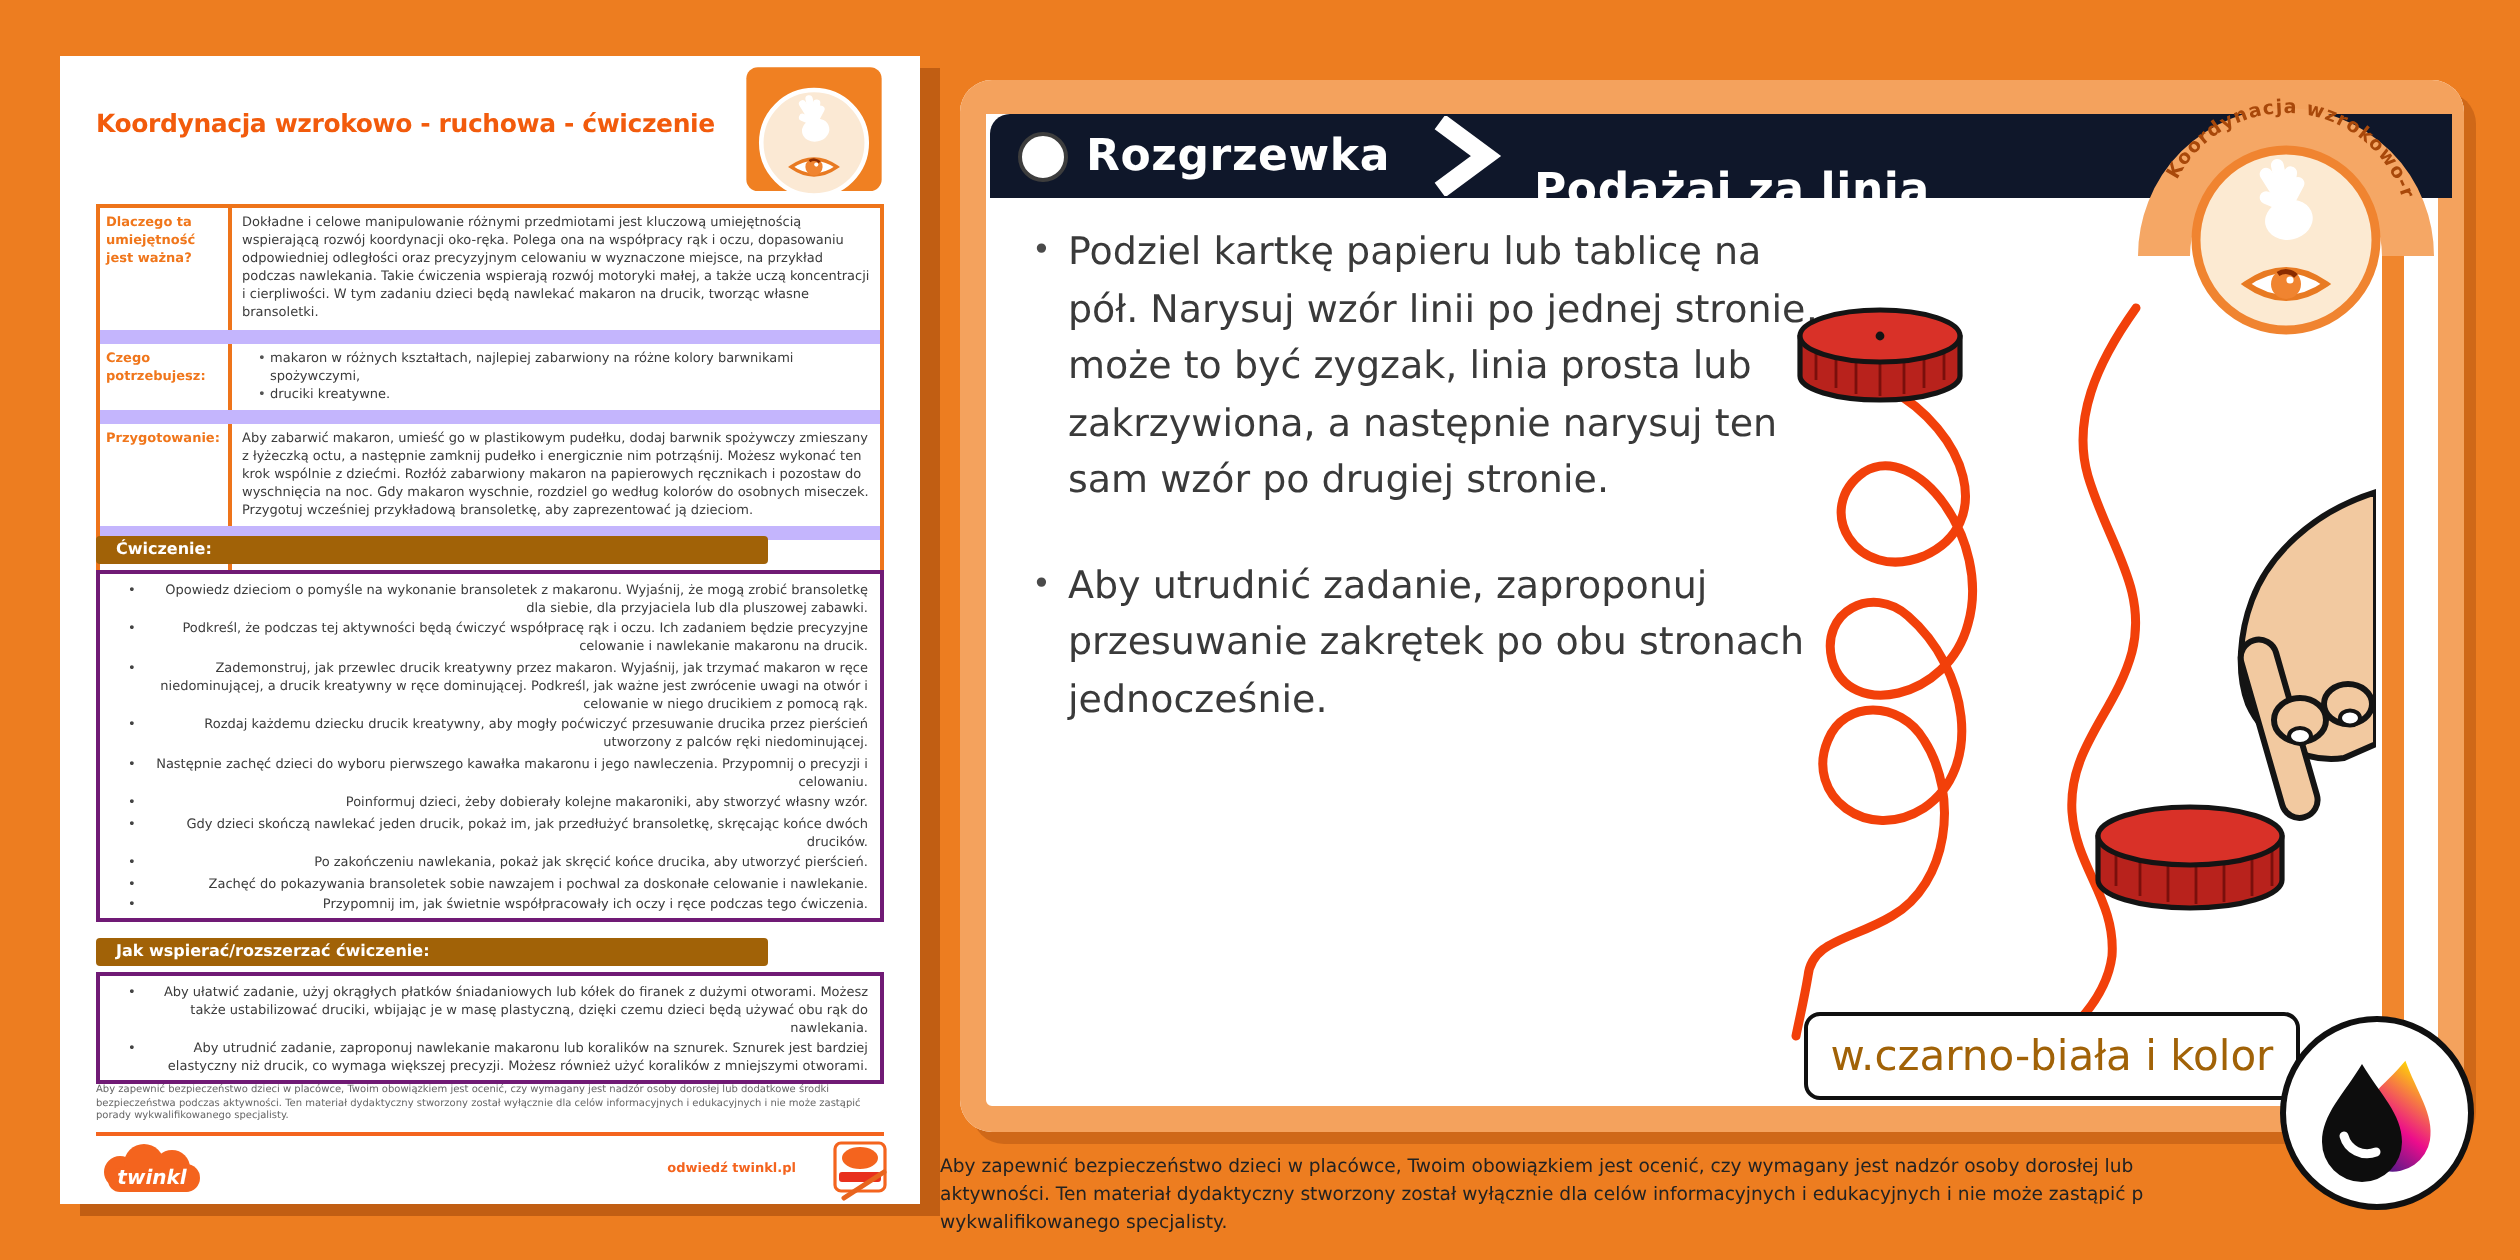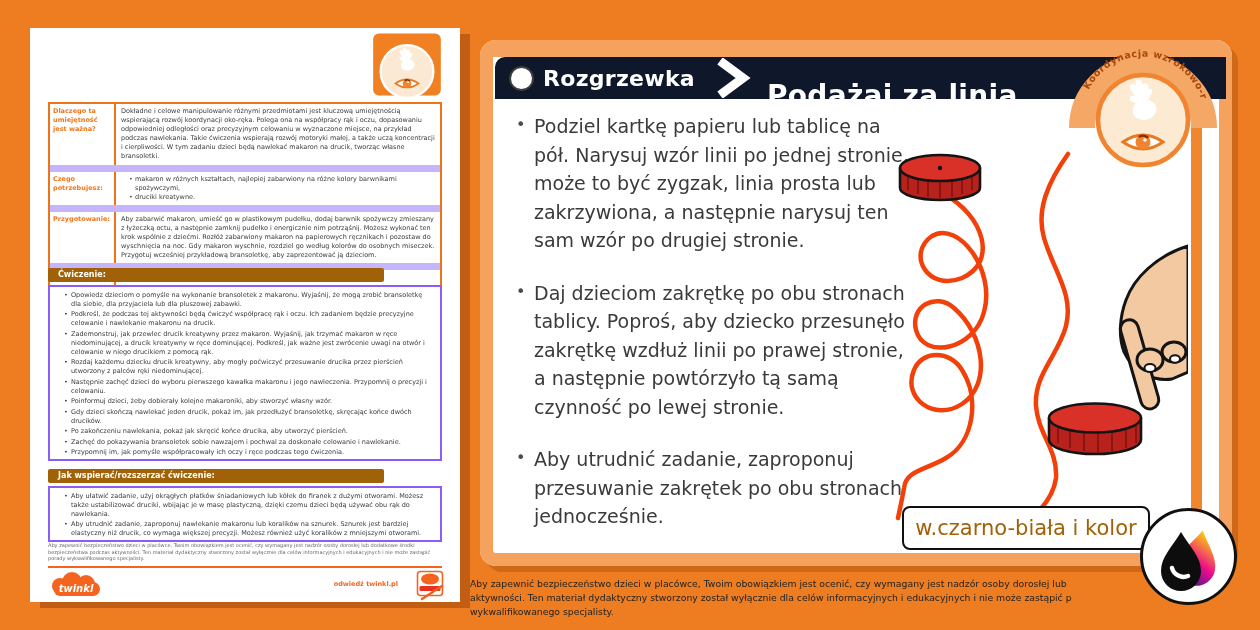--- a/index.html
+++ b/index.html
@@ -19,59 +19,60 @@
   .hcell{background:#F0821F;color:#fff;font-weight:bold;padding:3px 3px;width:56px;flex:none;}
   .vcell{padding:3px 4px;border-left:2px solid #EE741A;}
   .lcell{width:58px;flex:none;color:#F0761B;font-weight:bold;padding:3px 3px;}
   .tcell{flex:1;padding:3px 5px;border-left:2px solid #EE741A;}
   ul.mini{margin:0;padding:0 0 0 8px;list-style:none;}
   ul.mini li{position:relative;padding-left:6px;}
   ul.mini li::before{content:"•";position:absolute;left:0;top:0;color:#555;}
 
   .sec-banner{left:18px;width:336px;height:14px;background:#a16207;border-radius:2px;
               color:#fff;font-weight:bold;font-size:8px;line-height:14px;padding-left:10px;box-sizing:border-box;}
-  .sec-box{left:18px;width:394px;border:2px solid #8b5cf6;box-sizing:border-box;padding:4px 6px 4px 14px;}
+  .sec-box{left:18px;width:394px;border:2px solid #701a75;box-sizing:border-box;padding:4px 6px 4px 14px;text-align:right;}
   ul.blist{margin:0;padding:0;list-style:none;font-size:6.5px;line-height:1.38;color:#3b3b3b;}
   ul.blist li{position:relative;padding-left:7px;margin-bottom:1.5px;}
   ul.blist li::before{content:"•";position:absolute;left:0;top:0;color:#444;}
 
   .fine-print{left:18px;top:514px;width:394px;font-size:5px;line-height:1.3;color:#666;}
   .lp-hr{left:18px;top:538px;width:394px;height:2px;background:#F4641E;}
   .visit{right:62px;top:552px;font-size:6.5px;font-weight:bold;color:#F4641E;}
 
   
   .right-card{left:480px;top:40px;width:752px;height:526px;background:#fff;border-radius:16px;
               box-shadow:6px 6px 0 rgba(120,45,0,.25);}
   .rc-frame{position:absolute;inset:0;border:13px solid #F4A25D;border-top-width:17px;border-radius:16px;box-sizing:border-box;}
   .rc-stripe{position:absolute;right:30px;top:17px;bottom:15px;width:11px;background:#F0862D;}
   .rc-banner{position:absolute;left:15px;right:6px;top:17px;height:42px;background:#0f172a;
              border-radius:10px 0 0 0;display:flex;align-items:center;padding-left:14px;z-index:2;}
   .rc-circle{width:21px;height:21px;background:#fff;border:2.5px solid #3d3d3d;border-radius:50%;margin-right:9px;flex:none;}
   .rc-step{font-size:22px;font-weight:bold;color:#fff;letter-spacing:.3px;}
   .rc-chev{margin:0 16px 0 18px;flex:none;}
-  .rc-title{font-size:28px;font-weight:bold;color:#fff;letter-spacing:.3px;margin-top:35px;}
+  .rc-title{font-size:22px;font-weight:bold;color:#fff;letter-spacing:.3px;margin-top:35px;}
   .rc-badge{position:absolute;left:588px;top:2px;z-index:3;}
   .rc-bullets{position:absolute;left:36px;top:72px;width:398px;z-index:2;}
   ul.rlist{margin:0;padding:0;list-style:none;font-size:19px;line-height:1.5;color:#3A3A3A;}
   ul.rlist li{position:relative;padding-left:18px;margin-bottom:24px;}
   ul.rlist li::before{content:"•";position:absolute;left:0;top:1px;color:#4a4a4a;font-size:16px;}
   .rc-illu{position:absolute;left:408px;top:58px;z-index:2;}
 
   
   .disclaimer{left:470px;top:577px;font-size:9.3px;line-height:1.5;color:#222;z-index:1;white-space:nowrap;}
   .version-pill{left:902px;top:506px;width:248px;height:44px;background:#fff;border:2.5px solid #101010;border-radius:8px;
                 display:flex;align-items:center;justify-content:center;font-size:21px;color:#a16207;z-index:6;box-sizing:border-box;}
   .drop-circle{left:1140px;top:508px;width:97px;height:97px;background:#fff;border:3px solid #101010;border-radius:50%;z-index:7;box-sizing:border-box;}
 </style>
 </head>
 <body>
 
 <div class="stage">
 
   <div class="abs left-page">
+    <div class="abs lp-title">Koordynacja wzrokowo - ruchowa - ćwiczenie</div>
 
     <div class="abs lp-badge">
       <svg width="86" height="92" viewBox="0 0 150 160">
         <rect x="16" y="6" width="118" height="108" rx="10" fill="#F08022"></rect>
         <circle cx="75" cy="72" r="46" fill="#FBE9D4" stroke="#ffffff" stroke-width="4"></circle>
         <g fill="#ffffff" transform="translate(75,54) rotate(-12)">
           <ellipse cx="0" cy="7" rx="12" ry="10"></ellipse>
           <rect x="-3.2" y="-24" width="6.4" height="27" rx="3.2"></rect>
           <rect x="-3.2" y="-22" width="6.4" height="25" rx="3.2" transform="rotate(-20)"></rect>
           <rect x="-3.2" y="-20" width="6.4" height="23" rx="3.2" transform="rotate(20)"></rect>
@@ -116,21 +117,21 @@
       <ul class="blist">
         <li>Opowiedz dzieciom o pomyśle na wykonanie bransoletek z makaronu. Wyjaśnij, że mogą zrobić bransoletkę dla siebie, dla przyjaciela lub dla pluszowej zabawki.</li>
         <li>Podkreśl, że podczas tej aktywności będą ćwiczyć współpracę rąk i oczu. Ich zadaniem będzie precyzyjne celowanie i nawlekanie makaronu na drucik.</li>
         <li>Zademonstruj, jak przewlec drucik kreatywny przez makaron. Wyjaśnij, jak trzymać makaron w ręce niedominującej, a drucik kreatywny w ręce dominującej. Podkreśl, jak ważne jest zwrócenie uwagi na otwór i celowanie w niego drucikiem z pomocą rąk.</li>
         <li>Rozdaj każdemu dziecku drucik kreatywny, aby mogły poćwiczyć przesuwanie drucika przez pierścień utworzony z palców ręki niedominującej.</li>
         <li>Następnie zachęć dzieci do wyboru pierwszego kawałka makaronu i jego nawleczenia. Przypomnij o precyzji i celowaniu.</li>
         <li>Poinformuj dzieci, żeby dobierały kolejne makaroniki, aby stworzyć własny wzór.</li>
         <li>Gdy dzieci skończą nawlekać jeden drucik, pokaż im, jak przedłużyć bransoletkę, skręcając końce dwóch drucików.</li>
         <li>Po zakończeniu nawlekania, pokaż jak skręcić końce drucika, aby utworzyć pierścień.</li>
         <li>Zachęć do pokazywania bransoletek sobie nawzajem i pochwal za doskonałe celowanie i nawlekanie.</li>
-        <li>Przypomnij im, jak pomyśle współpracowały ich oczy i ręce podczas tego ćwiczenia.</li>
+        <li>Przypomnij im, jak świetnie współpracowały ich oczy i ręce podczas tego ćwiczenia.</li>
       </ul>
     </div>
 
     <div class="abs sec-banner" style="top:441px;">Jak wspierać/rozszerzać ćwiczenie:</div>
     <div class="abs sec-box" style="top:458px;height:56px;">
       <ul class="blist">
         <li>Aby ułatwić zadanie, użyj okrągłych płatków śniadaniowych lub kółek do firanek z dużymi otworami. Możesz także ustabilizować druciki, wbijając je w masę plastyczną, dzięki czemu dzieci będą używać obu rąk do nawlekania.</li>
         <li>Aby utrudnić zadanie, zaproponuj nawlekanie makaronu lub koralików na sznurek. Sznurek jest bardziej elastyczny niż drucik, co wymaga większej precyzji. Możesz również użyć koralików z mniejszymi otworami.</li>
       </ul>
     </div>
@@ -199,21 +200,20 @@
           <circle r="7.5" fill="#F08430"></circle>
           <path d="M-4,-5 A7,7 0 0 1 5,-4" stroke="#8A2C00" stroke-width="2.5" fill="none"></path>
           <circle cx="2" cy="-2" r="1.8" fill="#fff"></circle>
         </g>
       </svg>
     </div>
 
     <div class="rc-bullets">
       <ul class="rlist">
         <li>Podziel kartkę papieru lub tablicę na pół. Narysuj wzór linii po jednej stronie, może to być zygzak, linia prosta lub zakrzywiona, a następnie narysuj ten sam wzór po drugiej stronie.</li>
-        <li>Daj dzieciom zakrętkę po obu stronach tablicy. Poproś, aby dziecko przesunęło zakrętkę wzdłuż linii po prawej stronie, a następnie powtórzyło tą samą czynność po lewej stronie.</li>
         <li>Aby utrudnić zadanie, zaproponuj przesuwanie zakrętek po obu stronach jednocześnie.</li>
       </ul>
     </div>
 
     <svg class="rc-illu" width="300" height="452" viewBox="0 0 300 452">
 
       <path d="M56,96
         C96,118 110,164 74,180 C40,194 18,156 44,138
         C70,122 108,172 96,214 C86,252 36,262 28,232
         C22,208 48,194 66,210 C96,236 104,286 74,306

